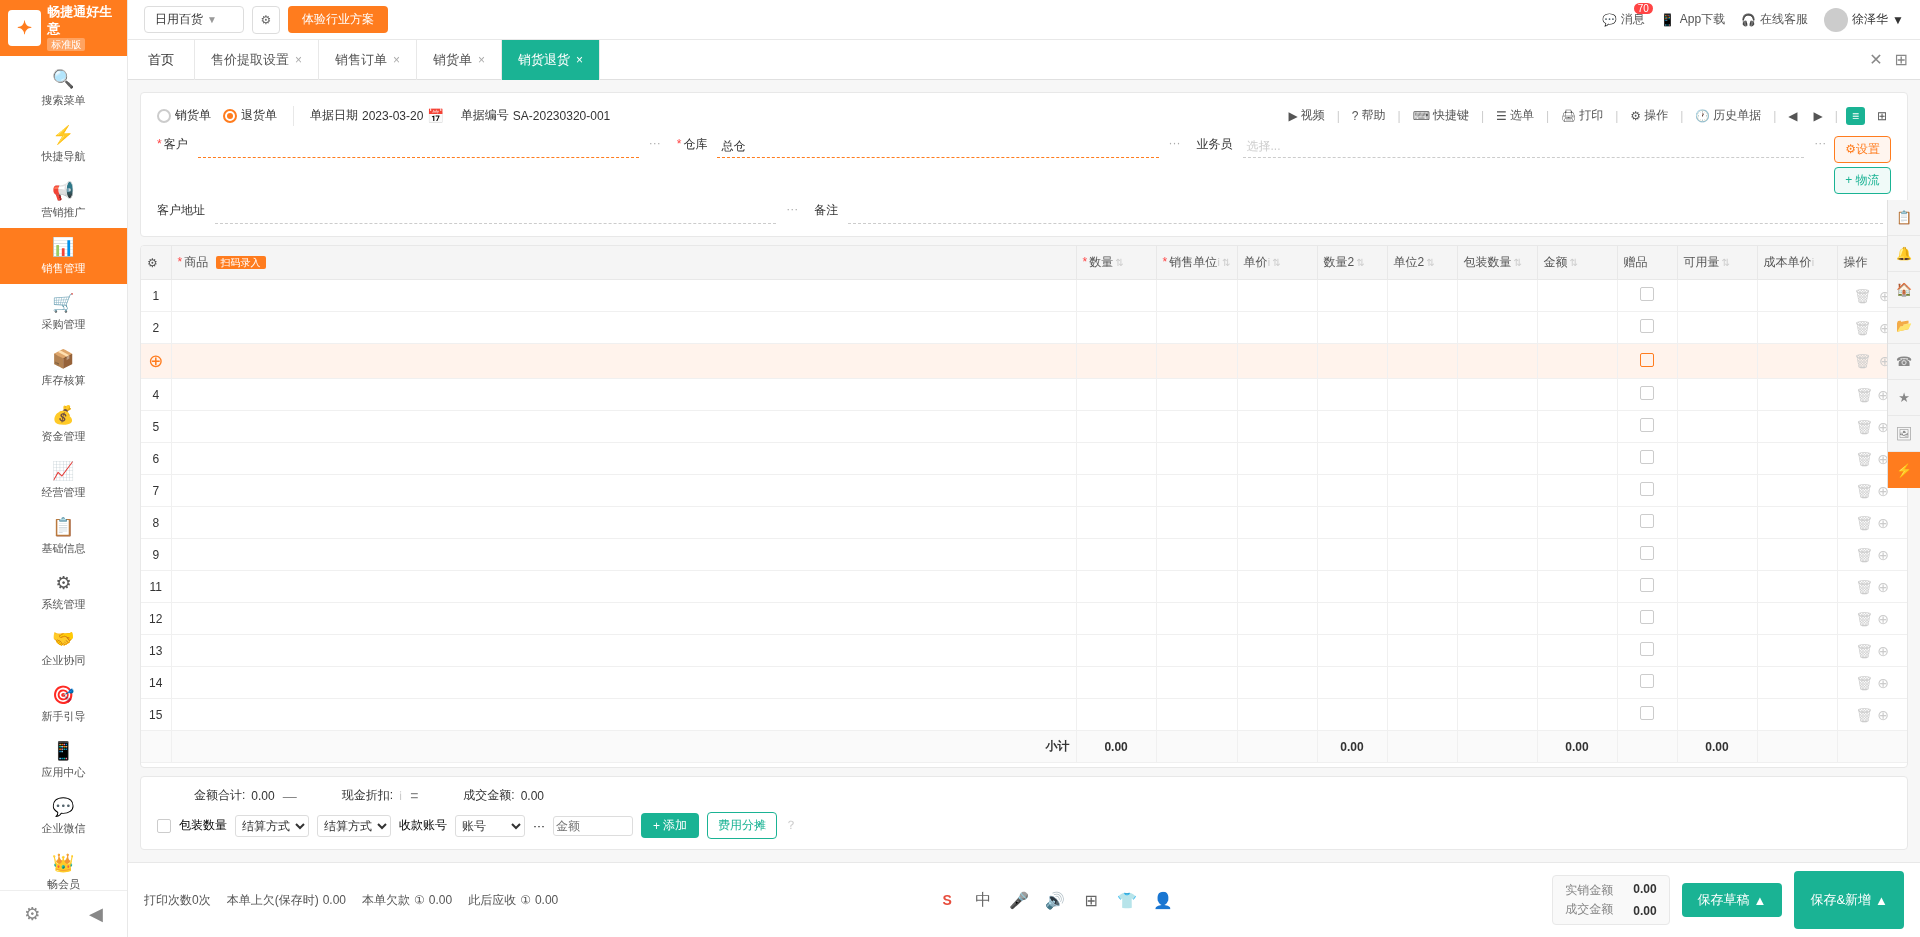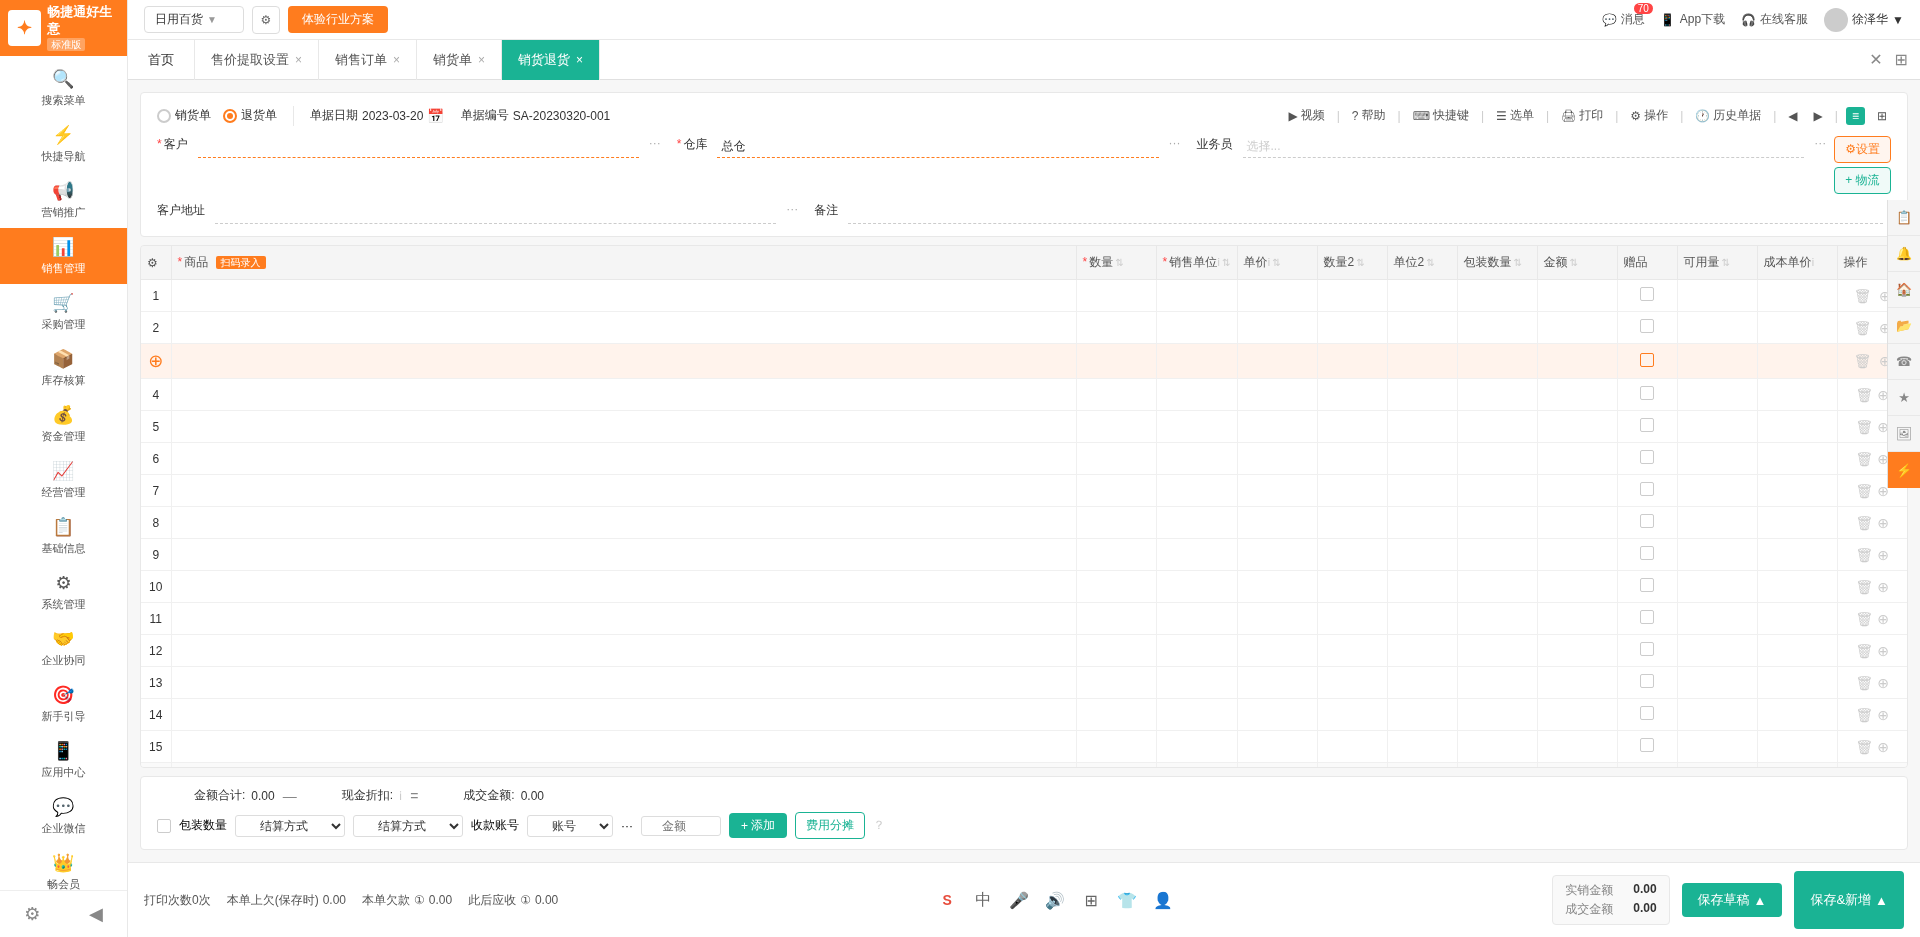--- a/index.html
+++ b/index.html
@@ -96,34 +96,34 @@
     
     .bottom-area { background: #fff; border: 1px solid #e8e8e8; border-radius: 4px; padding: 10px 16px; margin-top: 8px; }
     .bottom-row { display: flex; align-items: center; gap: 8px; margin-bottom: 8px; }
     .bottom-row:last-child { margin-bottom: 0; }
     .calc-item { display: flex; align-items: center; gap: 6px; font-size: 12px; color: #333; margin-left: 37px; }
     .calc-minus { color: #888; font-size: 14px; }
     .calc-equals { color: #888; font-size: 14px; }
     .calc-info { color: #ccc; font-size: 12px; cursor: pointer; }
     .bottom-payment { display: flex; align-items: center; gap: 8px; }
     .bottom-checkbox { width: 14px; height: 14px; border: 1px solid #ccc; border-radius: 2px; display: inline-block; cursor: pointer; }
-    .bottom-select { border: 1px solid #ddd; border-radius: 3px; padding: 2px 20px; font-size: 12px; color: #333; background: #fff; cursor: pointer; min-width: 70px; }
+    .bottom-select { border: 1px solid #ddd; border-radius: 3px; padding: 2px 2px; font-size: 12px; color: #333; background: #fff; cursor: pointer; min-width: 70px; }
     .btn-add { background: #1ab394; color: #fff; border: none; border-radius: 4px; padding: 4px 12px; cursor: pointer; font-size: 12px; display: flex; align-items: center; gap: 3px; }
     .btn-expense { border: 1px solid #1ab394; color: #1ab394; background: #fff; padding: 4px 10px; border-radius: 4px; cursor: pointer; font-size: 12px; }
 
     
     .footer { background: #fff; border-top: 1px solid #e8e8e8; padding: 8px 16px; display: flex; align-items: center; justify-content: space-between; min-height: 50px; }
     .footer-left { display: flex; align-items: center; gap: 16px; font-size: 12px; color: #555; }
     .footer-stat { display: flex; align-items: center; gap: 4px; }
     .footer-center { display: flex; align-items: center; gap: 8px; }
     .footer-toolbar-btn { width: 28px; height: 28px; display: flex; align-items: center; justify-content: center; cursor: pointer; color: #666; font-size: 16px; }
     .footer-right { display: flex; align-items: center; gap: 12px; }
     .summary-box { background: #f9f9f9; border: 1px solid #e8e8e8; border-radius: 4px; padding: 6px 12px; }
     .summary-row { display: flex; justify-content: space-between; gap: 20px; font-size: 12px; color: #333; margin-bottom: 2px; }
-    .summary-row:last-child { margin-bottom: 0; }
+    .summary-row:last-child { margin-bottom: 0; align-items: flex-end; }
     .summary-label { color: #888; }
     .summary-value { color: #333; font-weight: bold; }
     .btn-save-draft { background: #1ab394; color: #fff; border: none; padding: 8px 16px; border-radius: 4px; cursor: pointer; font-size: 13px; display: flex; align-items: center; gap: 4px; }
     .btn-save-new { background: #1ab394; color: #fff; border: none; padding: 20px 16px; border-radius: 4px; cursor: pointer; font-size: 13px; display: flex; align-items: center; gap: 4px; }
     .th-icon-cell { width: 32px; text-align: center; }
 
     .col-settings { width: 30px; }
     .col-goods { min-width: 160px; }
     .col-qty { width: 80px; }
     .col-unit { width: 80px; }
@@ -556,35 +556,20 @@
               <td></td>
               <td></td>
               <td></td>
               <td></td>
               <td class="checkbox-cell"><span class="checkbox-box"></span></td>
               <td></td>
               <td></td>
               <td class="td-center"><span class="table-icon-btn">🗑</span><span class="table-icon-btn">⊕</span></td>
             </tr>
           <tr>
-              <td class="td-num">10</td>
-              <td></td>
-              <td></td>
-              <td></td>
-              <td></td>
-              <td></td>
-              <td></td>
-              <td></td>
-              <td></td>
-              <td class="checkbox-cell"><span class="checkbox-box"></span></td>
-              <td></td>
-              <td></td>
-              <td class="td-center"><span class="table-icon-btn">🗑</span><span class="table-icon-btn">⊕</span></td>
-            </tr>
-          <tr>
               <td class="td-num">11</td>
               <td></td>
               <td></td>
               <td></td>
               <td></td>
               <td></td>
               <td></td>
               <td></td>
               <td></td>
               <td class="checkbox-cell"><span class="checkbox-box"></span></td>

